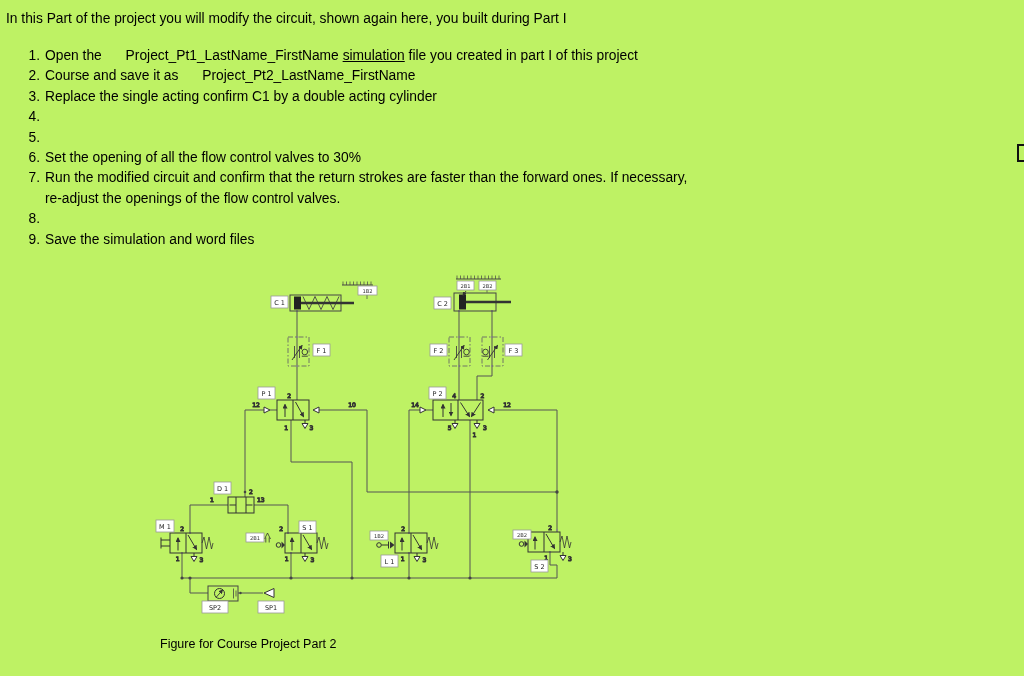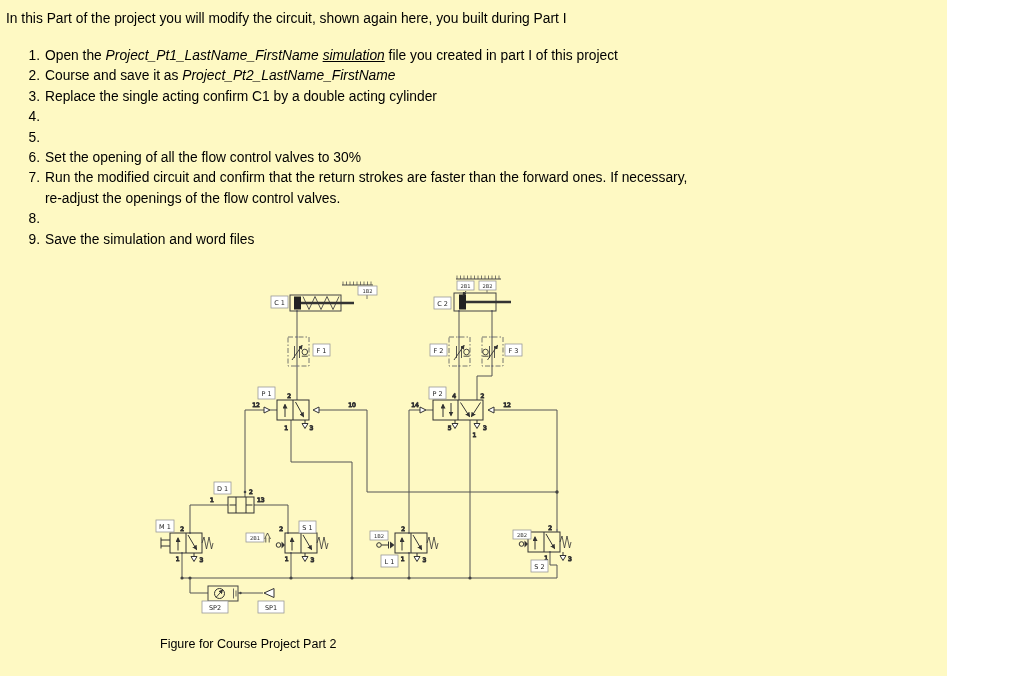--- a/index.html
+++ b/index.html
@@ -1,24 +1,24 @@
 <!DOCTYPE html>
 <html><head>
 <meta charset="utf-8">
 <style>
   html,body{margin:0;padding:0;background:#fff;}
-  .page{position:relative;width:947px;height:676px;background:#fef9c3;overflow:hidden;
+  .page{position:relative;width:1024px;height:676px;background:#bef264;overflow:hidden;
         font-family:"Liberation Sans",sans-serif;color:#000;}
   .intro{position:absolute;left:6px;top:10px;font-size:13.8px;line-height:18px;}
   .ilist{position:absolute;left:26px;top:46px;width:700px;}
   .li{display:flex;line-height:20.4px;font-size:13.8px;}
   .num{width:14px;text-align:right;margin-right:5px;flex:none;}
   .txt{max-width:655px;}
-  .it{font-style:italic;}
-  .ul{text-decoration:underline;font-style:italic;}
+  .it{margin-left:20px;}
+  .ul{text-decoration:underline;}
   .caption{position:absolute;left:160px;top:637px;width:420px;text-align:left;font-size:12.5px;}
   .artifact{position:absolute;left:1017px;top:144px;width:5px;height:14px;
             border-left:2px solid #111;border-top:2px solid #111;border-bottom:2px solid #111;}
   .fig{position:absolute;left:150px;top:266px;}
   svg text{font-family:"DejaVu Sans","Liberation Sans",sans-serif;}
   svg .lbl{font-size:6.5px;fill:#222;}
   svg .tag{font-size:5.2px;fill:#333;}
   svg .prt{font-size:6px;fill:#111;}
   svg .lblbox{stroke:#999;fill:#fff;stroke-width:0.8;}
   svg .fbox{stroke:#666;fill:none;stroke-dasharray:5 2 1.5 2;stroke-width:0.9;}

